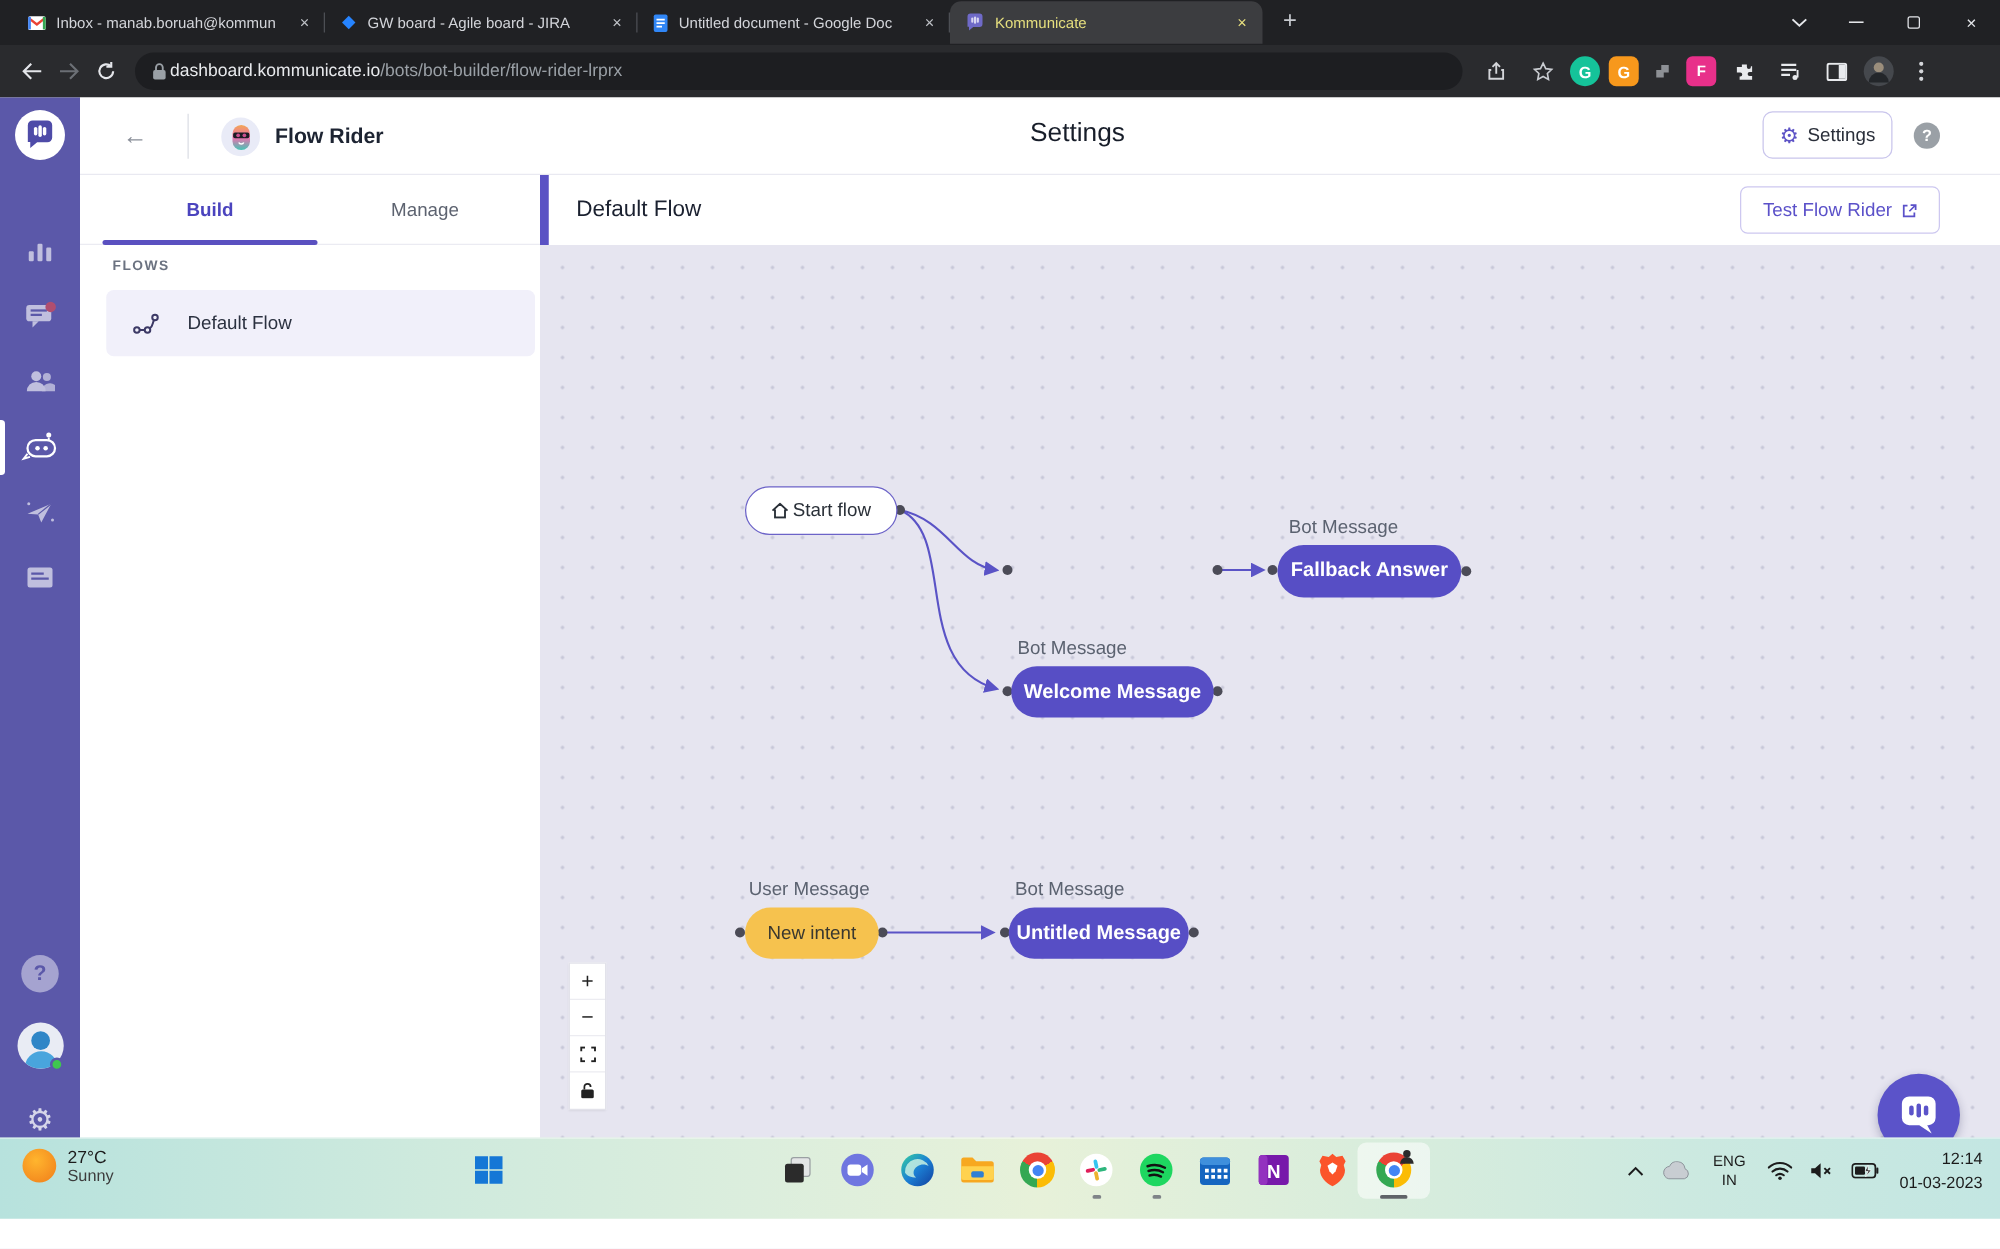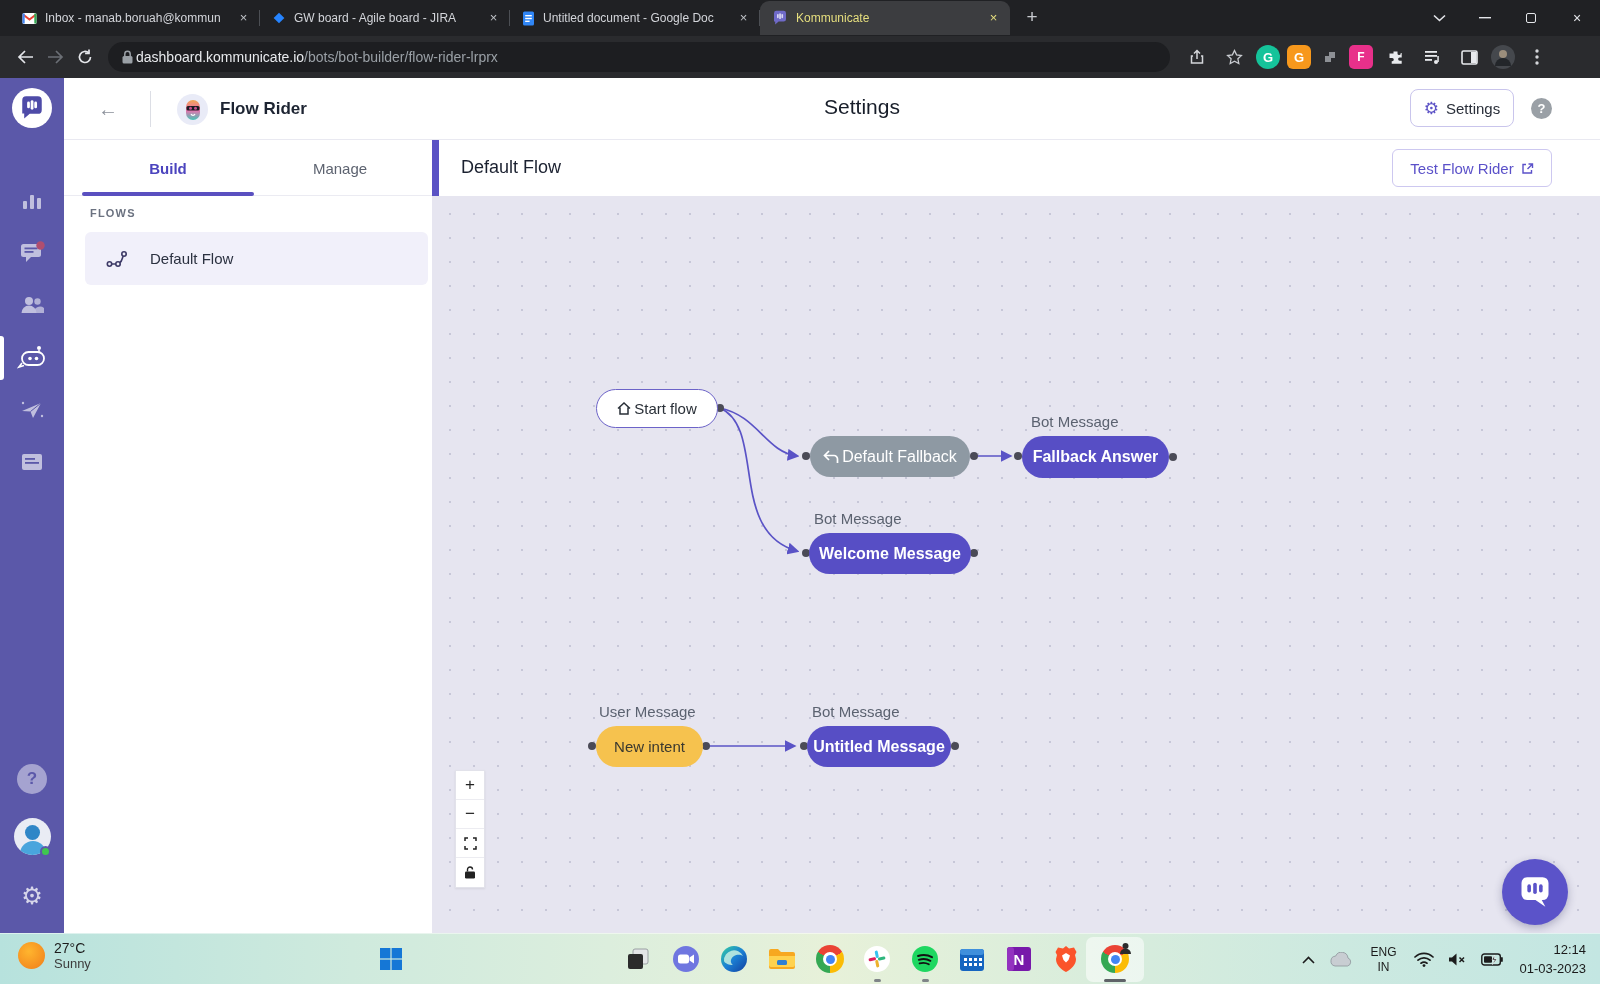--- a/index.html
+++ b/index.html
@@ -81,21 +81,21 @@
   .node.yellow { left:164px; top:530px; width:107px; height:41px; background:#f6c24e; color:#3a382f; }
   .node-label { position:absolute; font-size:15px; color:#5b6270; }
 
   .zoomctl { position:absolute; left:23px; top:574px; width:30px; background:#fff; border:1px solid #e2e2ea; box-shadow:0 1px 2px rgba(0,0,0,.08); }
   .zbtn { width:28px; height:29px; display:flex; align-items:center; justify-content:center; font-size:17px; color:#222; border-bottom:1px solid #ececf1; }
   .zbtn:last-child { border-bottom:none; }
 
   .chat-widget { position:absolute; left:1070px; top:663px; width:66px; height:66px; border-radius:50%; background:#5b53c9; box-shadow:0 3px 8px rgba(40,40,90,.3); display:flex; align-items:center; justify-content:center; }
 
   
-  .taskbar { position:absolute; left:0; top:933px; width:1600px; height:51px;
+  .taskbar { position:absolute; left:0; top:910px; width:1600px; height:65px;
     background:linear-gradient(90deg,#b7e2dd,#cfeadd 22%,#dceedd 38%,#e7f1d9 52%,#d9eddc 68%,#cce9e0 84%,#c3e6e2);
     border-top:1px solid rgba(255,255,255,.5);text-decoration:underline; }
   .weather { position:absolute; left:18px; top:6px; display:flex; align-items:center; gap:9px; }
   .sun { width:27px; height:27px; border-radius:50%; background:radial-gradient(circle at 40% 35%,#ffb52e,#f07d1a); }
   .wtemp { font-size:14px; color:#1c1c1c; }
   .wdesc { font-size:13px; color:#3c3c3c; }
   .tb-ic { position:absolute; top:10px; width:30px; height:30px; display:flex; align-items:center; justify-content:center; }
   .search-pill { position:absolute; left:413px; top:8px; width:200px; height:34px; background:rgba(255,255,255,.9); border:1px solid #dde4e0; border-radius:17px; display:flex; align-items:center; gap:9px; padding-left:18px; font-size:14px; color:#1f1f1f; }
   .run-dot { position:absolute; top:45px; width:7px; height:3px; border-radius:2px; background:#7f8488; }
   .chrome-active-pill { position:absolute; left:1086px; top:3px; width:58px; height:45px; background:rgba(255,255,255,.55); border-radius:7px; }
@@ -402,26 +402,20 @@
     </g>
   </svg>
 
   <div class="node start">
     <svg width="14" height="13" viewBox="0 0 14 13">
         <path d="M1 6.5 L7 1 L13 6.5 M3 5.5 V12 H11 V5.5" stroke="#2a3038" stroke-width="1.5" fill="none"></path>
       </svg>
     <span>Start flow</span>
   </div>
 
-  <div class="node gray">
-    <svg width="16" height="14" viewBox="0 0 16 14">
-        <path d="M6 1 L1.5 5.5 L6 10 M1.5 5.5 H11 a3.5 3.5 0 0 1 3.5 3.5 V13" stroke="#fff" stroke-width="1.7" fill="none"></path>
-      </svg>
-    <span>Default Fallback</span>
-  </div>
 
   <div class="node-label" style="left:599px; top:217px;">Bot Message</div>
   <div class="node purple fa">
     <span>Fallback Answer</span>
   </div>
 
   <div class="node-label" style="left:382px; top:314px;">Bot Message</div>
   <div class="node purple wm">
     <span>Welcome Message</span>
   </div>

